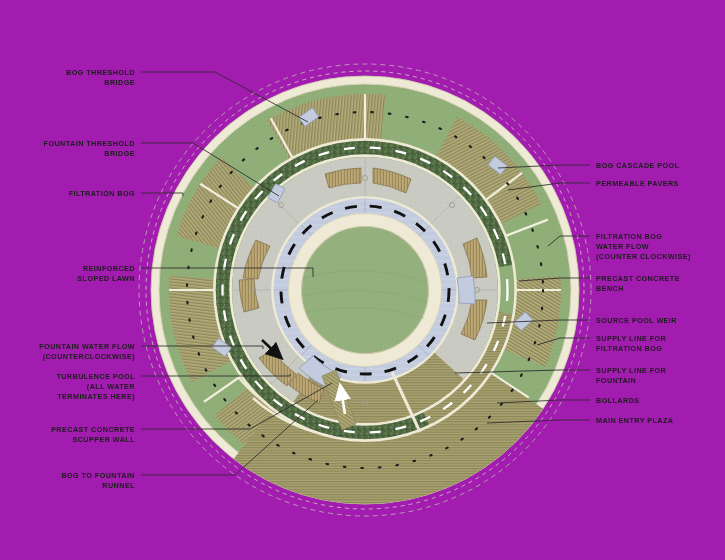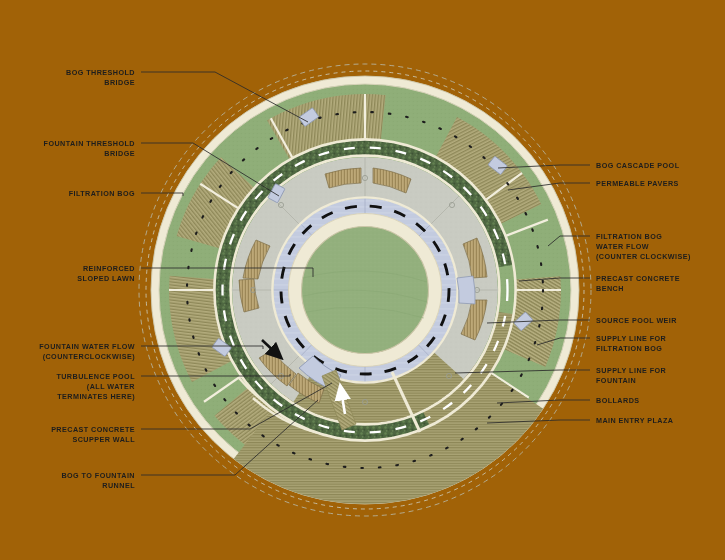--- a/index.html
+++ b/index.html
@@ -1,18 +1,18 @@
 <!DOCTYPE html>
 <html><head>
 <meta charset="utf-8">
 <style>
   html,body{margin:0;padding:0;background:#ffffff;}
   body{width:725px;height:560px;overflow:hidden;
        font-family:"Liberation Sans", sans-serif;}
-  #stage{position:relative;width:725px;height:560px;background:#a16207;}
+  #stage{position:relative;width:725px;height:560px;background:#a21caf;}
   svg{display:block;}
   .lbl{font-family:"Liberation Sans", sans-serif;font-size:7.2px;
        letter-spacing:.45px;fill:#1d1d1d;font-weight:600;}
   .lbl-r{text-anchor:end;}
   .lbl-l{text-anchor:start;}
   .leader{stroke:#2a2a2a;stroke-width:.85;fill:none;}
 </style>
 </head>
 <body>
 

